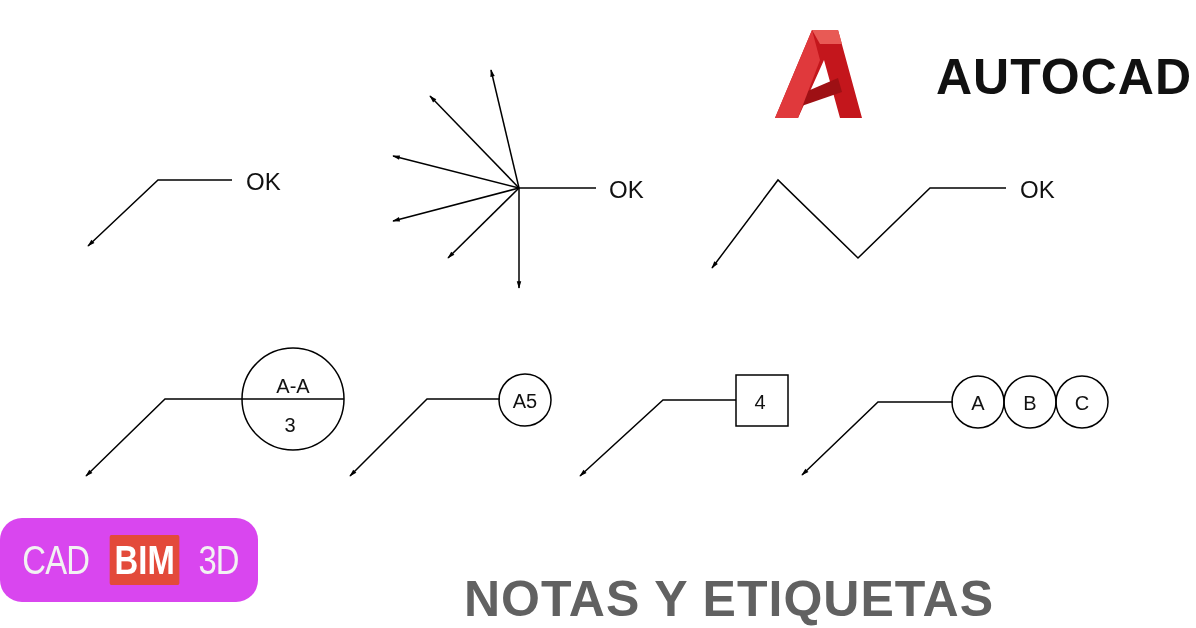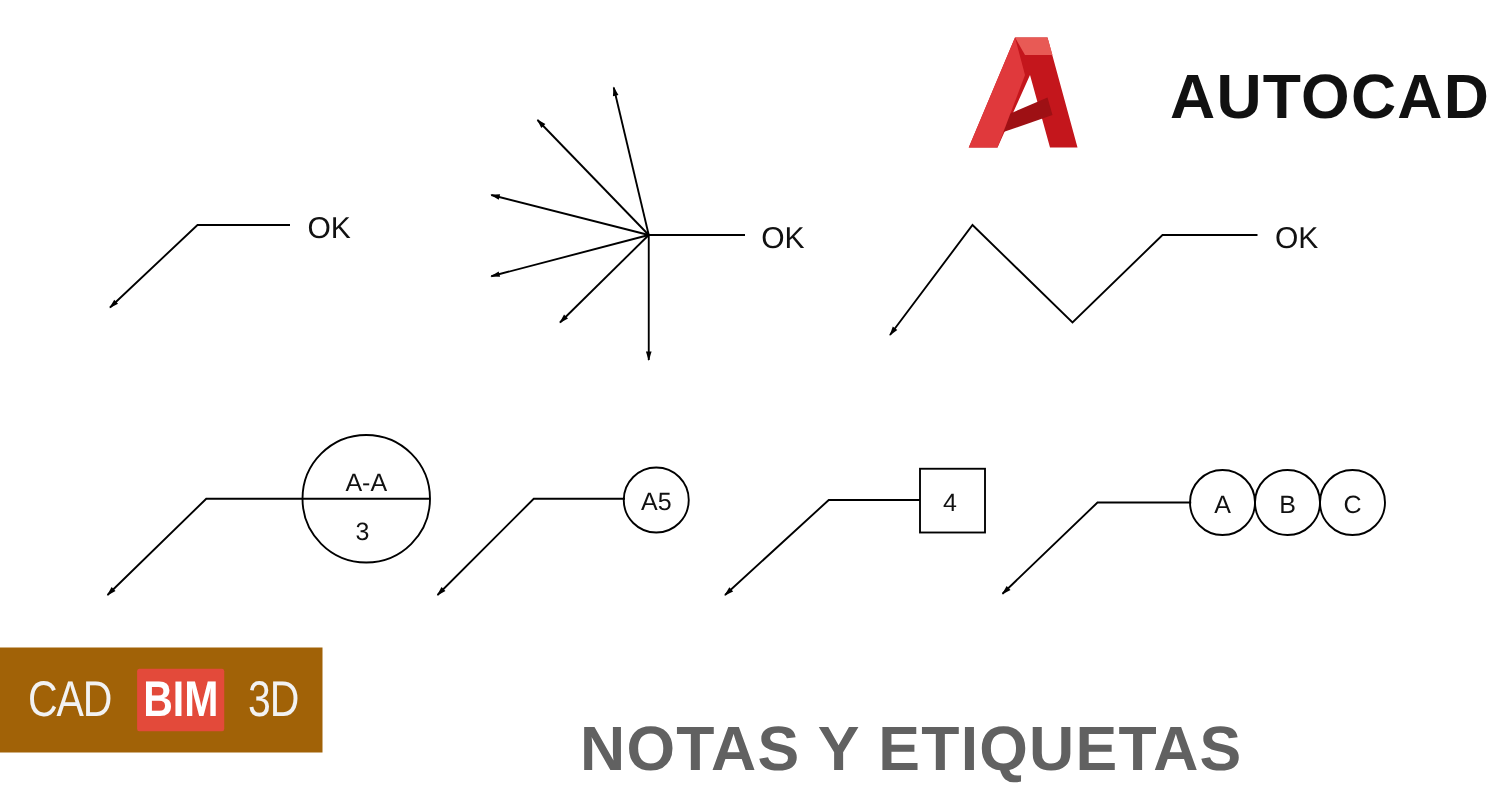--- a/index.html
+++ b/index.html
@@ -1,21 +1,21 @@
 <!DOCTYPE html>
 <html><head>
 <meta charset="utf-8">
 <style>
   html, body { margin:0; padding:0; background:#ffffff; }
   body { width:1196px; height:628px; position:relative; overflow:hidden; font-family:"Liberation Sans", sans-serif; }
   .canvas { position:absolute; left:0; top:0; width:1196px; height:628px; }
   .cad-text { font-family:"Liberation Sans", sans-serif; font-size:24px; fill:#111; }
   .cad-small { font-family:"Liberation Sans", sans-serif; font-size:20px; fill:#111; }
   .logo-word { position:absolute; left:936px; top:48px; font-family:"Liberation Sans", sans-serif; font-weight:700; font-size:50px; color:#111; letter-spacing:1px; }
-  .badge { position:absolute; left:0; top:518px; width:258px; height:84px; background:#a16207; display:flex; align-items:center; justify-content:center; gap:6px; }
+  .badge { position:absolute; left:0; top:518px; width:258px; height:84px; background:#d946ef; display:flex; align-items:center; justify-content:center; gap:6px;border-radius:22px; }
   .badge-part { font-family:"Liberation Sans", sans-serif; font-size:40px; color:#f2f2f2; letter-spacing:-1px; transform:scaleX(0.82); display:inline-block; }
   .badge-bim { background:#e34a3a; color:#fff; font-weight:700; padding:0 6px; border-radius:2px; transform:scaleX(0.82); display:inline-block; font-family:"Liberation Sans", sans-serif; font-size:40px; line-height:50px; }
   .title { position:absolute; left:464px; top:534px; font-family:"Liberation Sans", sans-serif; font-weight:700; font-size:50px; color:#616161; letter-spacing:1px; white-space:nowrap;margin-top:36px; }
 </style>
 </head>
 <body>
 
 <svg class="canvas" viewBox="0 0 1196 628" xmlns="http://www.w3.org/2000/svg">
   <defs>
     <marker id="arr" viewBox="0 0 10 10" refX="9" refY="5" markerWidth="8" markerHeight="5" orient="auto" markerUnits="strokeWidth">

